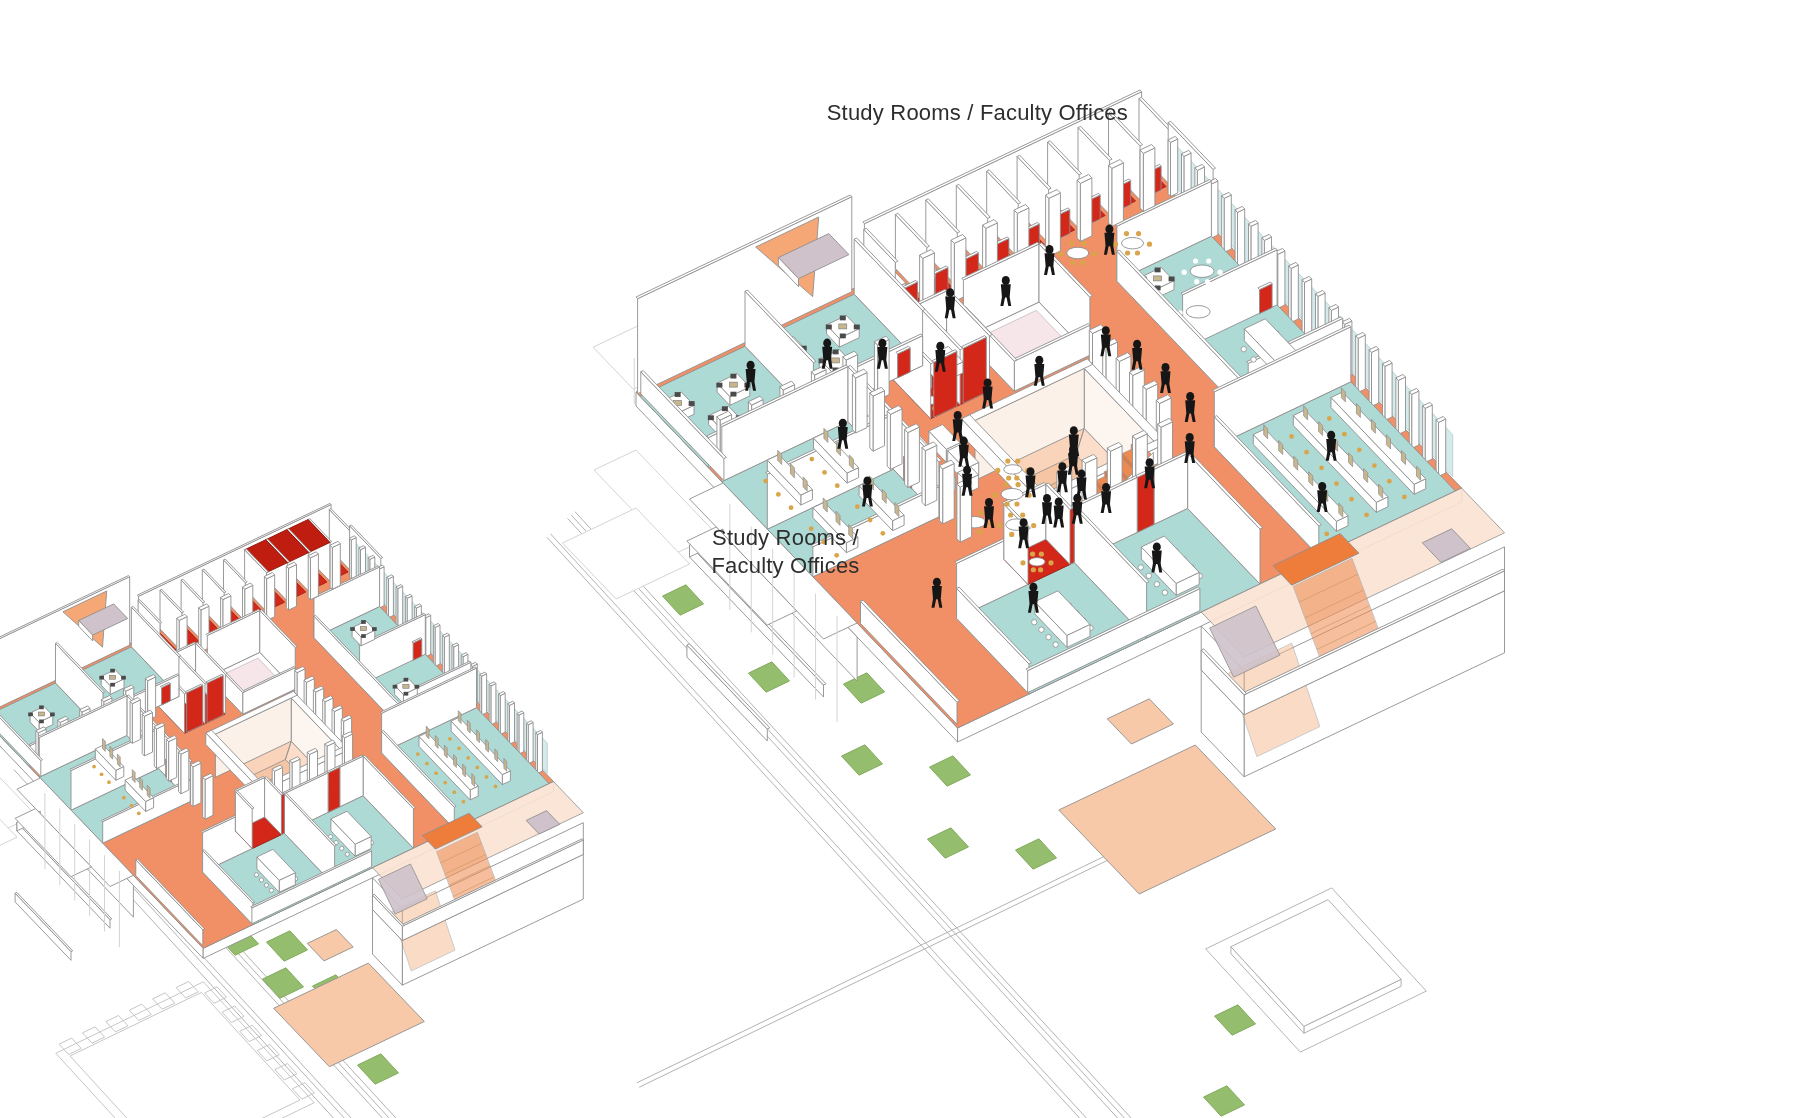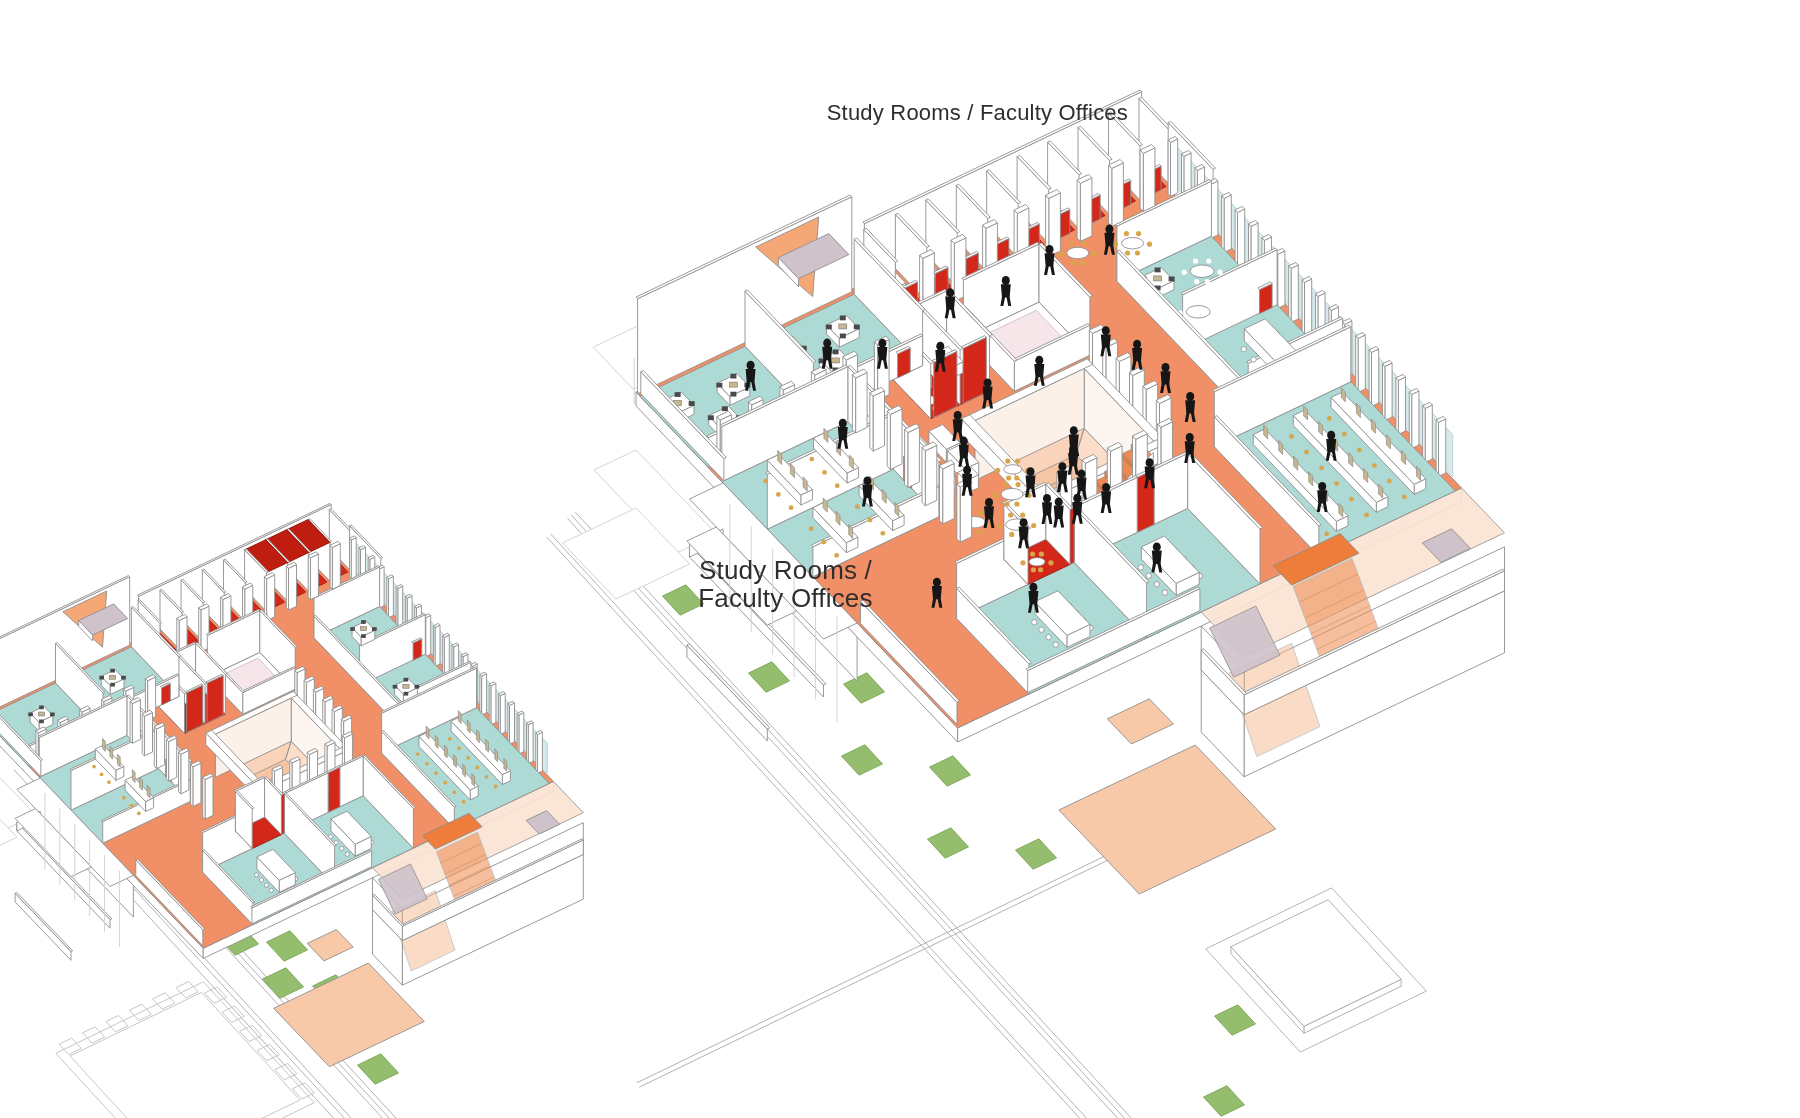--- a/index.html
+++ b/index.html
@@ -2,21 +2,21 @@
 <html><head>
 <meta charset="utf-8">
 <style>
   html,body{margin:0;padding:0;background:#fff;}
   .stage{position:relative;width:1800px;height:1118px;overflow:hidden;background:#fff;
          font-family:"Liberation Sans", sans-serif;}
   .stage svg{position:absolute;left:0;top:0;}
   .anno{position:absolute;color:#2e2e2e;font-weight:500;letter-spacing:0.2px;}
   .anno div{white-space:nowrap;}
   #label-top{right:672px;top:98px;text-align:right;font-size:22px;line-height:29px;}
-  #label-mid{left:663px;top:524px;width:245px;text-align:center;font-size:26px;line-height:28px;margin-top:32px;}
+  #label-mid{left:663px;top:524px;width:245px;text-align:center;font-size:22px;line-height:28px;}
 </style>
 </head>
 <body>
 
 <div class="stage">
   <svg id="scene" width="1800" height="1118" viewBox="0 0 1800 1118">
     <defs>
       <g id="pgl">
         <ellipse cx="0" cy="-16.2" rx="2.6" ry="2.9"></ellipse>
         <polygon points="-3.2,-13.8 3.2,-13.8 2.5,-5.6 3.5,0.3 1.6,0.3 0.5,-5.2 -0.5,-5.2 -1.6,0.3 -3.5,0.3 -2.5,-5.6"></polygon>

